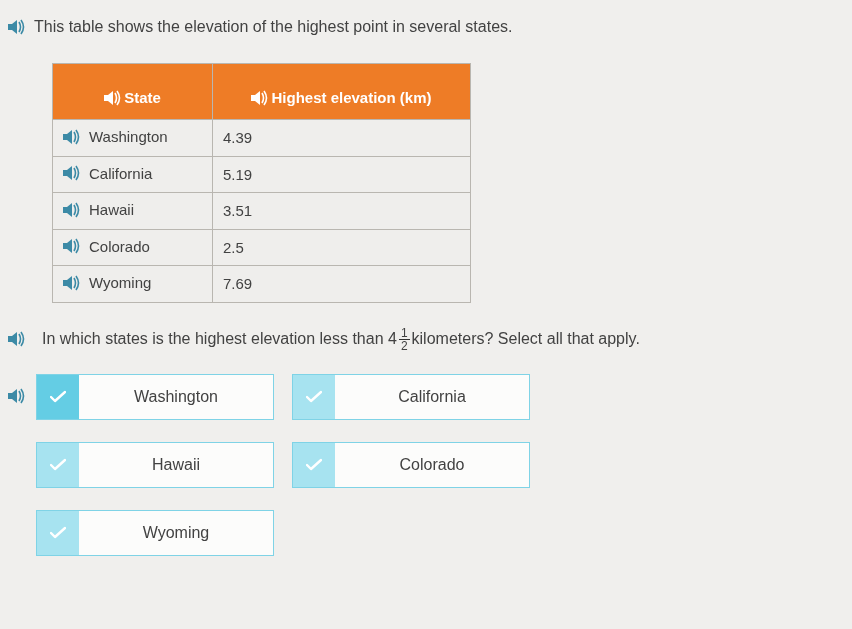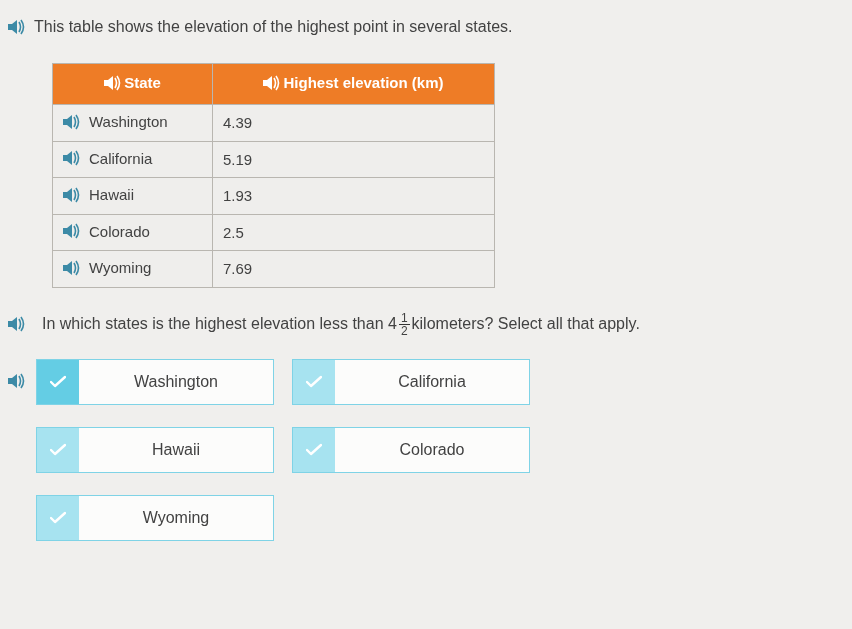--- a/index.html
+++ b/index.html
@@ -52,20 +52,21 @@
     font-weight: bold;
     font-size: 15px;
     padding: 10px 12px;
     text-align: center;
     border: 1px solid #b9b6b0;
   }
   th .hdr-inner {
     display: inline-flex;
     align-items: flex-end;
     gap: 0;
+    margin-top: 15px;
   }
   td {
     border: 1px solid #b9b6b0;
     padding: 8px 10px;
     font-size: 15px;
     color: #424242;
     background: #efeeec;
   }
   td.state-cell .cell-inner {
     display: inline-flex;
@@ -141,21 +142,21 @@
     align-items: center;
     justify-content: center;
     font-size: 16px;
     color: #424242;
   }
   .option.selected .check {
     background: #64cde4;
   }
   
   th.col-state { width: 160px; }
-  th.col-elev  { width: 282px; }
+  th.col-elev  { width: 258px; }
 </style>
 </head>
 <body>
 
 <svg width="0" height="0" style="position:absolute">
   <defs>
     <g id="spk-blue">
       <polygon points="0,5 4,5 9,1 9,15 4,11 0,11" fill="#3c8aa6"></polygon>
       <path d="M11,3 Q14,8 11,13" stroke="#3c8aa6" stroke-width="1.6" fill="none"></path>
       <path d="M13,1 Q18,8 13,15" stroke="#3c8aa6" stroke-width="1.6" fill="none"></path>
@@ -231,21 +232,21 @@
         </tr>
         <tr>
           <td class="state-cell"><span class="cell-inner">
               <span class="speaker">
                 <svg viewBox="0 0 20 16">
                   <use href="#spk-blue"></use>
                 </svg>
               </span>
               <span>Hawaii</span>
             </span></td>
-          <td>1.93</td>
+          <td>3.51</td>
         </tr>
         <tr>
           <td class="state-cell"><span class="cell-inner">
               <span class="speaker">
                 <svg viewBox="0 0 20 16">
                   <use href="#spk-blue"></use>
                 </svg>
               </span>
               <span>Colorado</span>
             </span></td>

